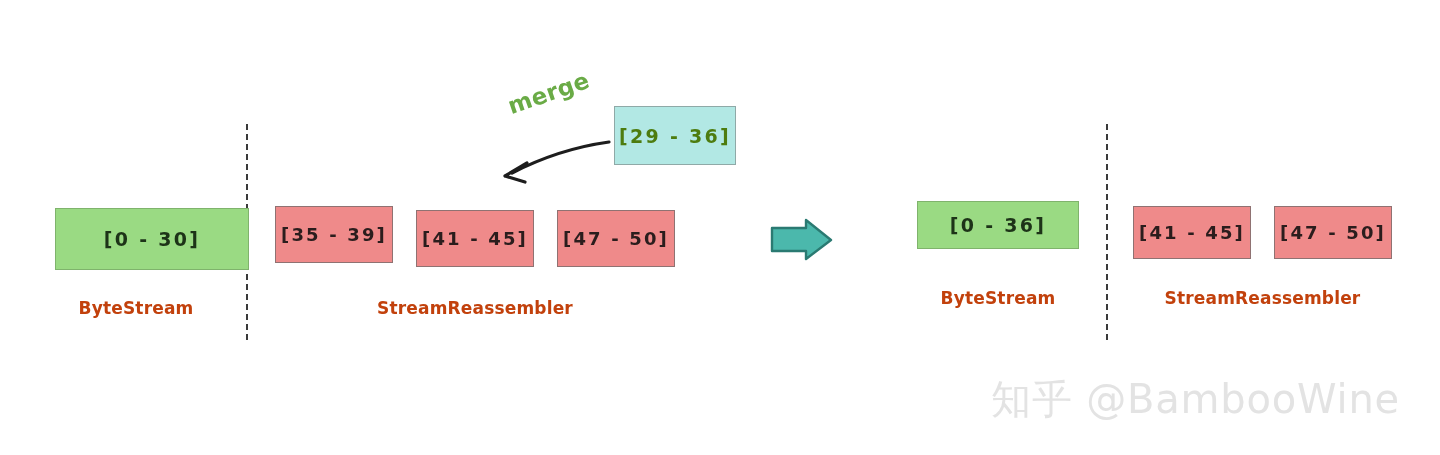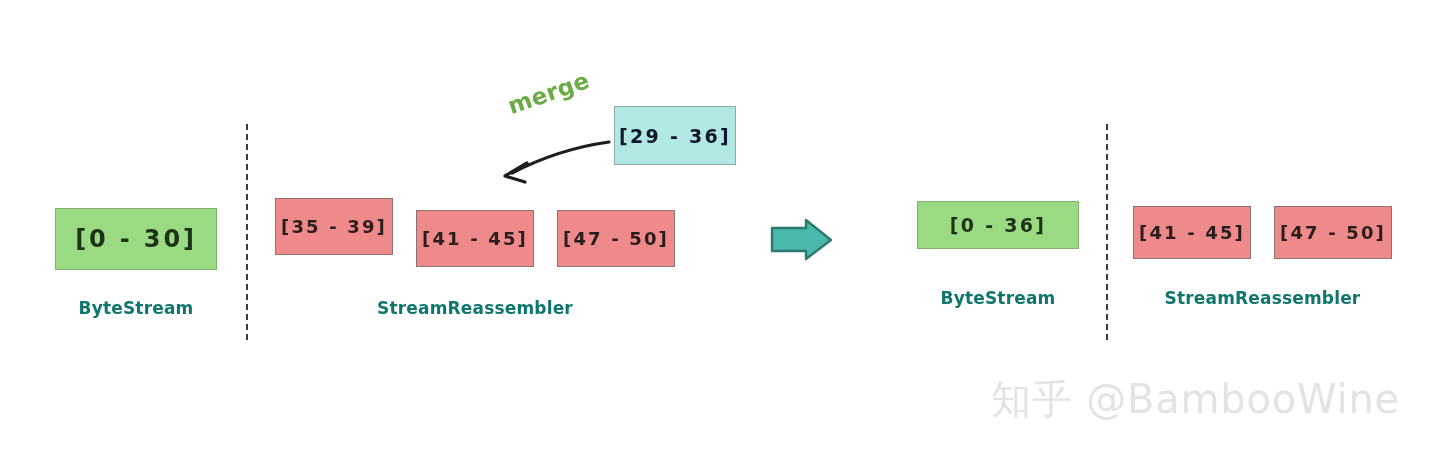--- a/index.html
+++ b/index.html
@@ -38,29 +38,29 @@
     color: #1d3318;
   }
   .box.red {
     background: #ef8a8a;
     border-color: #8f7272;
     color: #2b1d1d;
   }
   .box.cyan {
     background: #b2e8e4;
     border-color: #8fa9a7;
-    color: #0f172a;
+    color: #4d7c0f;
   }
   .caption {
     position: absolute;
     text-align: center;
     font-family: "DejaVu Sans", sans-serif;
     font-weight: 700;
     font-size: 17px;
-    color: #0f766e;
+    color: #c2410c;
     letter-spacing: 0.01em;
     white-space: nowrap;
   }
   .divider {
     position: absolute;
     width: 0;
     border-left: 2px dashed #3a3a3a;
   }
   .merge-label {
     position: absolute;
@@ -94,25 +94,25 @@
     text-align: center;
   }
 </style>
 </head>
 <body>
 
 <div class="stage">
 
   <div class="divider" style="left:246px; top:124px; height:216px;"></div>
 
-  <div class="box green" style="left:55px; top:208px; width:162px; height:62px; font-size:24px;">[0 - 30]</div>
+  <div class="box green" style="left:55px; top:208px; width:194px; height:62px; font-size:19px;">[0 - 30]</div>
 
   <div class="caption" style="left:55px; top:298px; width:162px;">ByteStream</div>
 
-  <div class="box red" style="left:275px; top:198px; width:118px; height:57px; font-size:18px;">[35 - 39]</div>
+  <div class="box red" style="left:275px; top:206px; width:118px; height:57px; font-size:18px;">[35 - 39]</div>
 
   <div class="box red" style="left:416px; top:210px; width:118px; height:57px; font-size:18px;">[41 - 45]</div>
 
   <div class="box red" style="left:557px; top:210px; width:118px; height:57px; font-size:18px;">[47 - 50]</div>
 
   <div class="caption" style="left:275px; top:298px; width:400px;">StreamReassembler</div>
 
   <div class="box cyan" style="left:614px; top:106px; width:122px; height:59px; font-size:19px;">[29 - 36]</div>
 
   <div class="merge-label" style="left:513px; top:93px;">merge</div>

